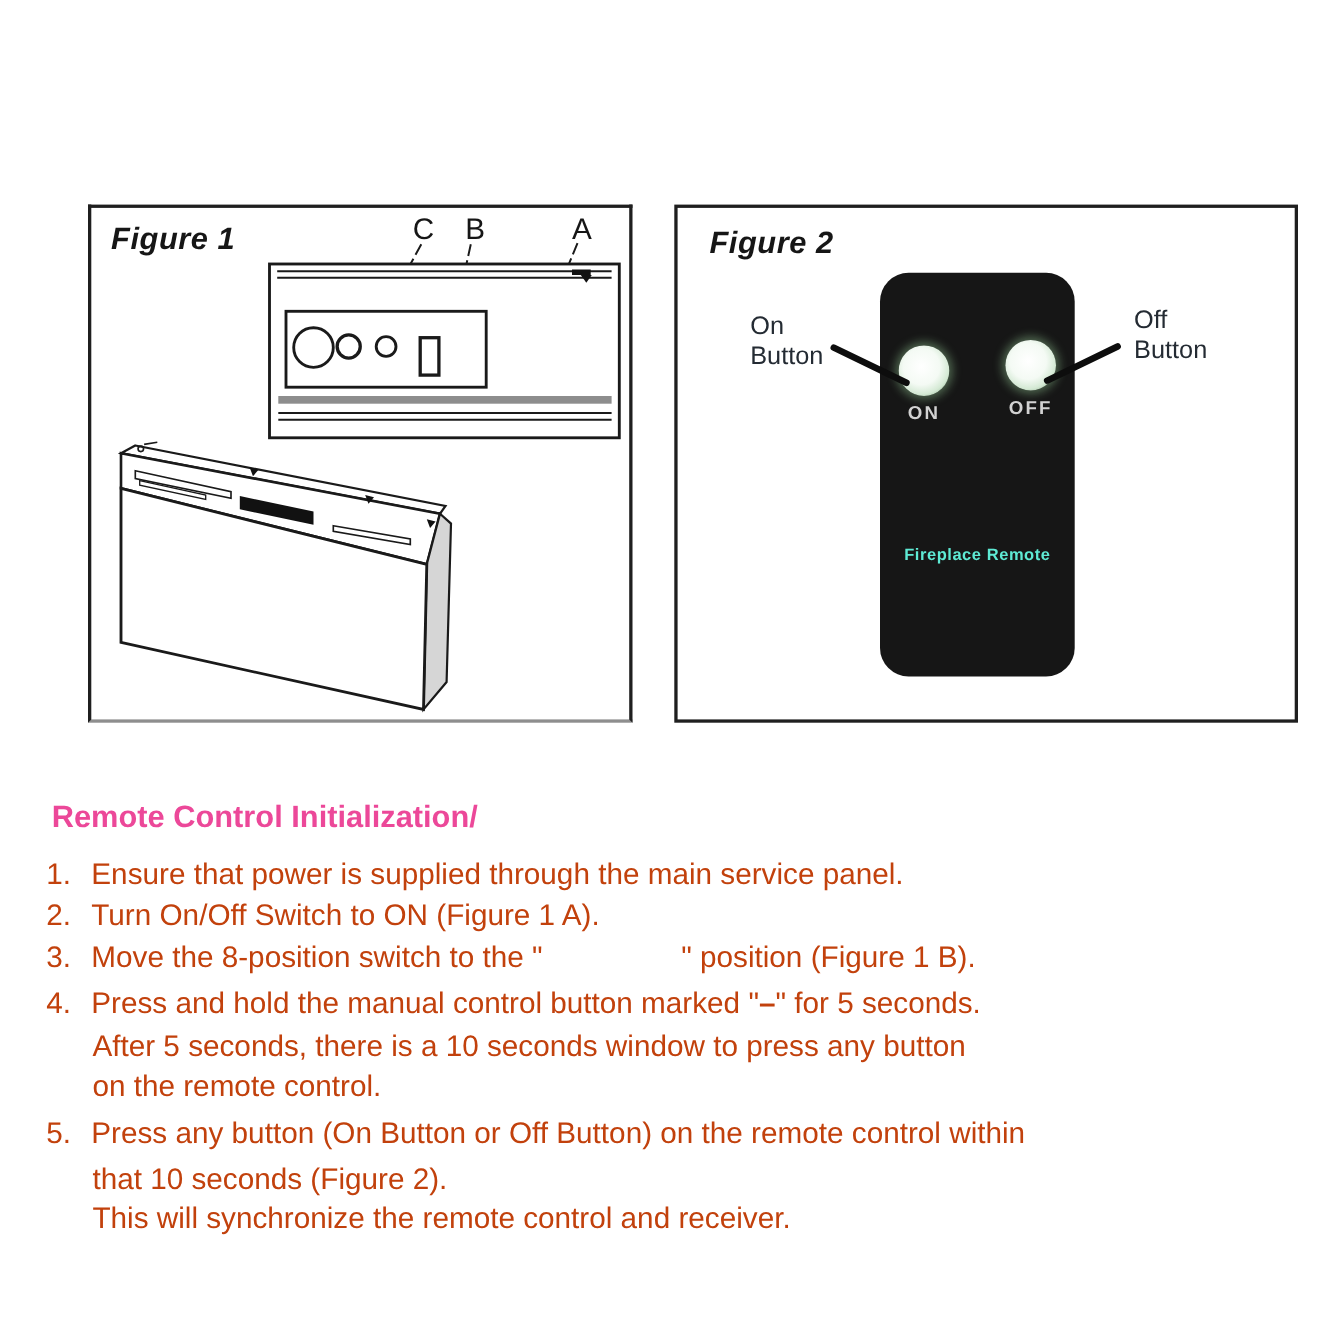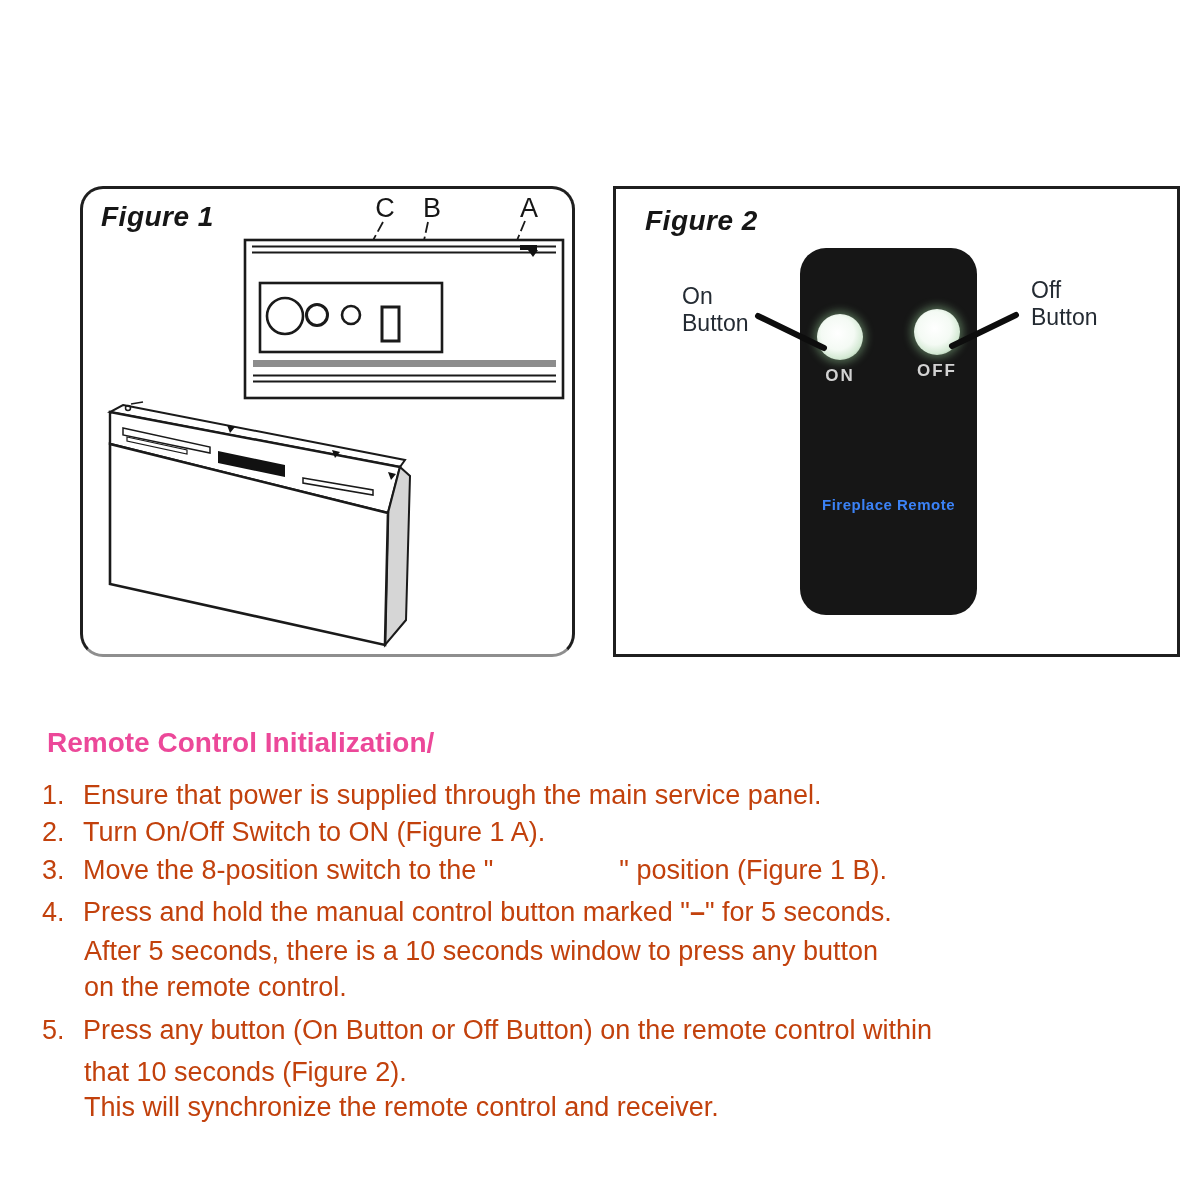--- a/index.html
+++ b/index.html
@@ -1,21 +1,21 @@
 <!DOCTYPE html>
 <html><head>
 <meta charset="utf-8">
 <style>
   html,body{margin:0;padding:0;}
   body{
     width:1200px;height:1200px;position:relative;background:#ffffff;
     font-family:"Liberation Sans", sans-serif;color:#1c1c1c;overflow:hidden;
   }
   .figbox{position:absolute;background:#ffffff;border:3px solid #1f1f1f;box-sizing:border-box;}
-  #fig1-box{left:80px;top:186px;width:495px;height:471px;border-bottom-color:#8e8e8e;border-radius:23px;}
+  #fig1-box{left:80px;top:186px;width:495px;height:471px;border-bottom-color:#8e8e8e;}
   #fig2-box{left:613px;top:186px;width:567px;height:471px;}
   .fig-title{
     position:absolute;font-weight:bold;font-style:italic;font-size:28px;color:#161616;
     letter-spacing:0.5px;white-space:nowrap;
   }
   #fig1-title{left:18px;top:12px;}
   #fig2-title{left:29px;top:16px;}
   svg{position:absolute;left:0;top:0;}
 
   
@@ -31,21 +31,21 @@
   #on-button{left:17px;top:66px;}
   #off-button{left:114px;top:61px;}
   .remote-btn-label{
     position:absolute;color:#d2d2d2;font-weight:bold;font-size:17px;letter-spacing:2px;
     text-align:center;white-space:nowrap;
   }
   #on-button-label{left:6px;top:118px;width:68px;}
   #off-button-label{left:101px;top:113px;width:72px;}
   #remote-brand{
     position:absolute;left:0;top:248px;width:177px;text-align:center;
-    color:#3b82f6;font-weight:bold;font-size:15px;letter-spacing:0.5px;
+    color:#5eead4;font-weight:bold;font-size:15px;letter-spacing:0.5px;
   }
   .callout{position:absolute;font-size:23px;line-height:27px;color:#242b33;}
   #on-callout{left:66px;top:94px;}
   #off-callout{left:415px;top:88px;}
 
   
   #heading{position:absolute;left:47px;top:727px;font-size:28px;font-weight:bold;color:#ec4899;}
   .step-line{position:absolute;font-size:27px;white-space:nowrap;color:#c2410c;}
   .num{display:inline-block;width:41px;}
   .gap{display:inline-block;width:126px;}

